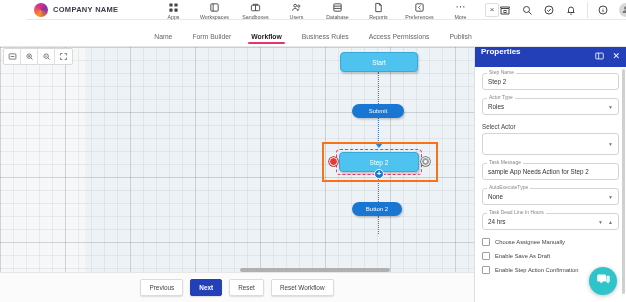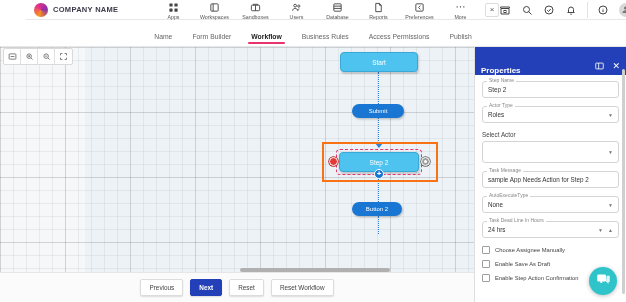--- a/index.html
+++ b/index.html
@@ -147,22 +147,22 @@
     position:absolute; top:268px; left:240px; width:150px; height:4px;
     background:#b0b0b0; border-radius:2px; z-index:8;
   }
 
   
   .props {
     position:absolute; top:47px; left:474px; width:152px; height:255px;
     background:#fff; border-left:1px solid #dedede;
   }
   .props-head {
-    height:28px; background:#2340b8; color:#fff;
-    display:flex; align-items:flex-end; padding:0 6px;
+    height:20px; background:#2340b8; color:#fff;
+    display:flex; align-items:flex-start; padding:0 6px;
   }
   .props-title { font-size:8px; font-weight:bold; }
   .props-head-icons { margin-left:auto; display:flex; align-items:center; gap:7px; }
   .props-body { padding:6px 7px 0 7px; height:235px; overflow:hidden; position:relative; }
 
   .field { position:relative; margin-bottom:8px; }
   .field-box {
     border:1px solid #d4d4d4; border-radius:3px; height:17px;
     display:flex; align-items:center; padding:0 5px; background:#fff;
   }

